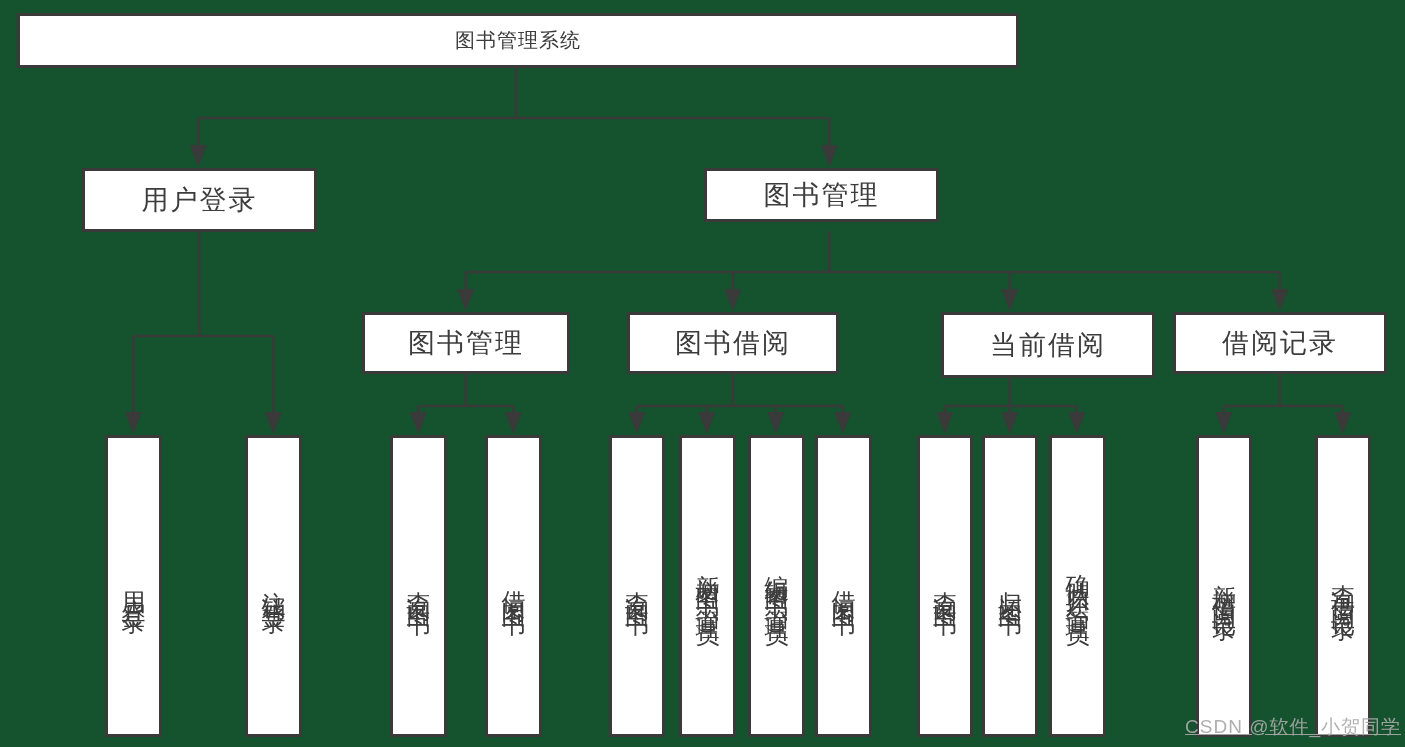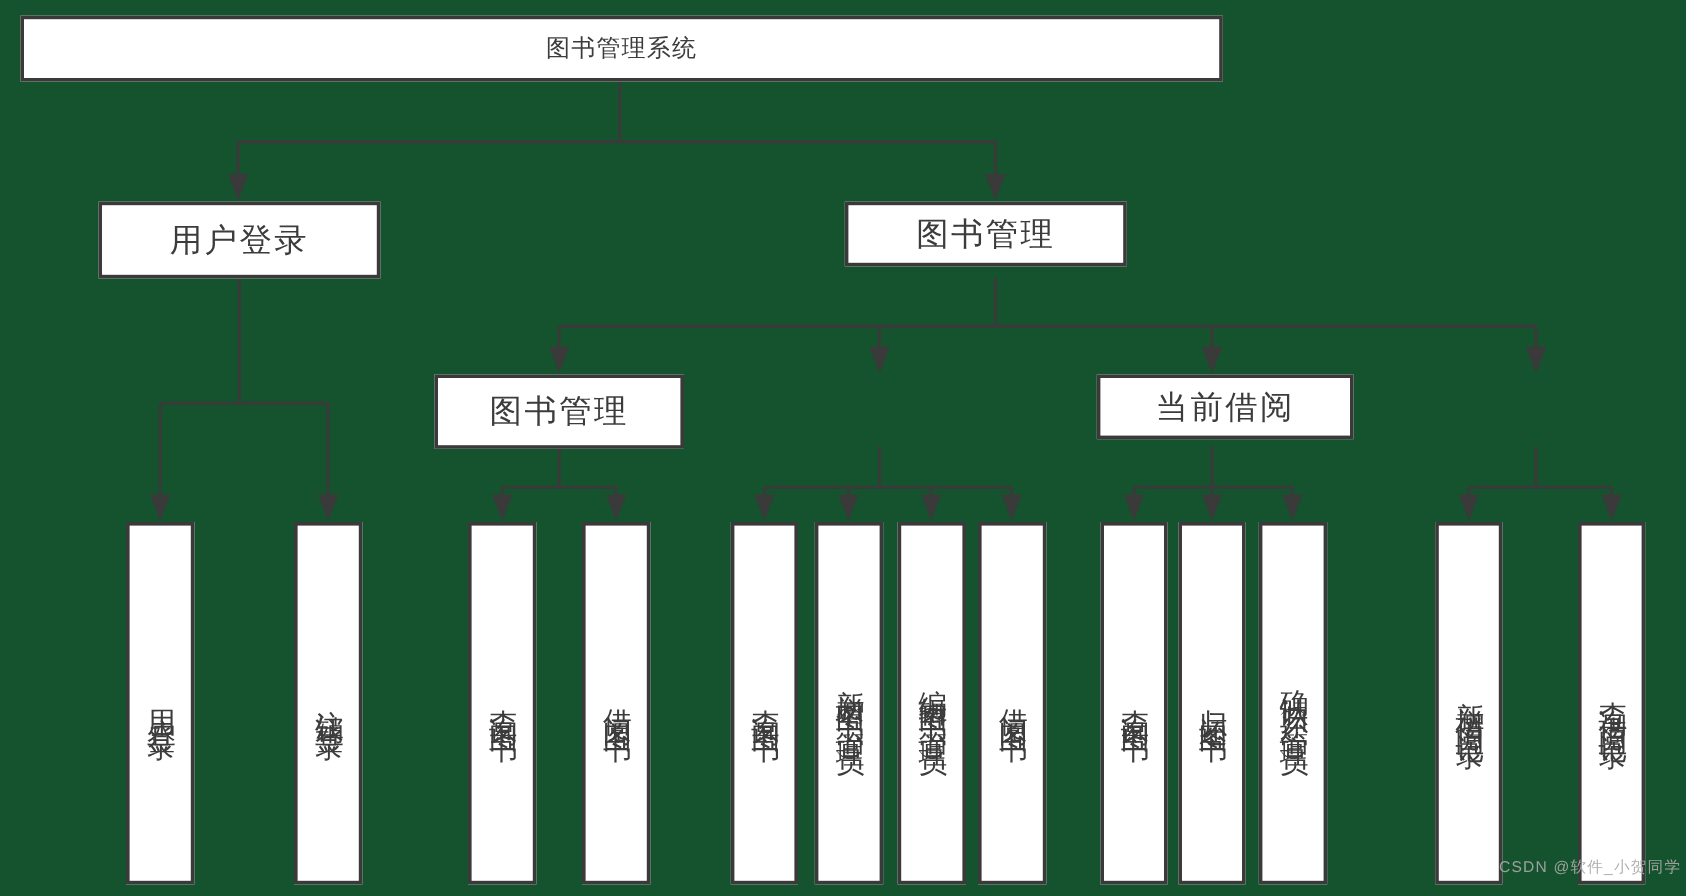--- a/index.html
+++ b/index.html
@@ -40,25 +40,26 @@
     writing-mode: vertical-rl;
     text-orientation: mixed;
     line-height: 1;
     letter-spacing: 7px;
     white-space: nowrap;
   }
   .watermark {
     position: absolute;
     top: 714px;
     right: 4px;
-    font-size: 13px;
+    font-size: 19px;
     color: rgba(168,168,168,0.92);
     letter-spacing: 1px;
     z-index: 3;
     white-space: nowrap;
+    text-decoration: underline;
   }
 </style>
 </head>
 <body>
 
 <div class="canvas">
 
   <svg class="connectors" viewBox="0 0 1405 747" xmlns="http://www.w3.org/2000/svg">
     <g stroke="#3a3a3a" stroke-width="2.6" fill="none">
       <path d="M516.5 66 V118 M198.5 118 H829.5 M198.5 118 V150 M829.5 118 V150"></path>
@@ -99,22 +100,28 @@
   <div class="box hbox" style="left:82px; top:168px; width:235px; height:64px;">
     <span>用户登录</span>
   </div>
   <div class="box hbox" style="left:704px; top:168px; width:235px; height:54px;justify-content:center;">
     <span>图书管理</span>
   </div>
 
   <div class="box hbox" style="left:362px; top:312px; width:208px; height:62px;">
     <span>图书管理</span>
   </div>
-  <div class="box hbox" style="left:914px; top:312px; width:214px; height:54px;font-family:Liberation Mono, monospace;">
+  <div class="box hbox" style="left:627px; top:312px; width:212px; height:62px;">
+    <span>图书借阅</span>
+  </div>
+  <div class="box hbox" style="left:941px; top:312px; width:214px; height:66px;font-family:Liberation Mono, monospace;">
     <span>当前借阅</span>
+  </div>
+  <div class="box hbox" style="left:1173px; top:312px; width:214px; height:62px;">
+    <span>借阅记录</span>
   </div>
 
   <div class="box vbox" style="left:105px; top:435px; width:57px; height:302px;">
     <span>用户登录</span>
   </div>
   <div class="box vbox" style="left:245px; top:435px; width:57px; height:302px;">
     <span>注销登录</span>
   </div>
 
   <div class="box vbox" style="left:390px; top:435px; width:57px; height:302px;">

